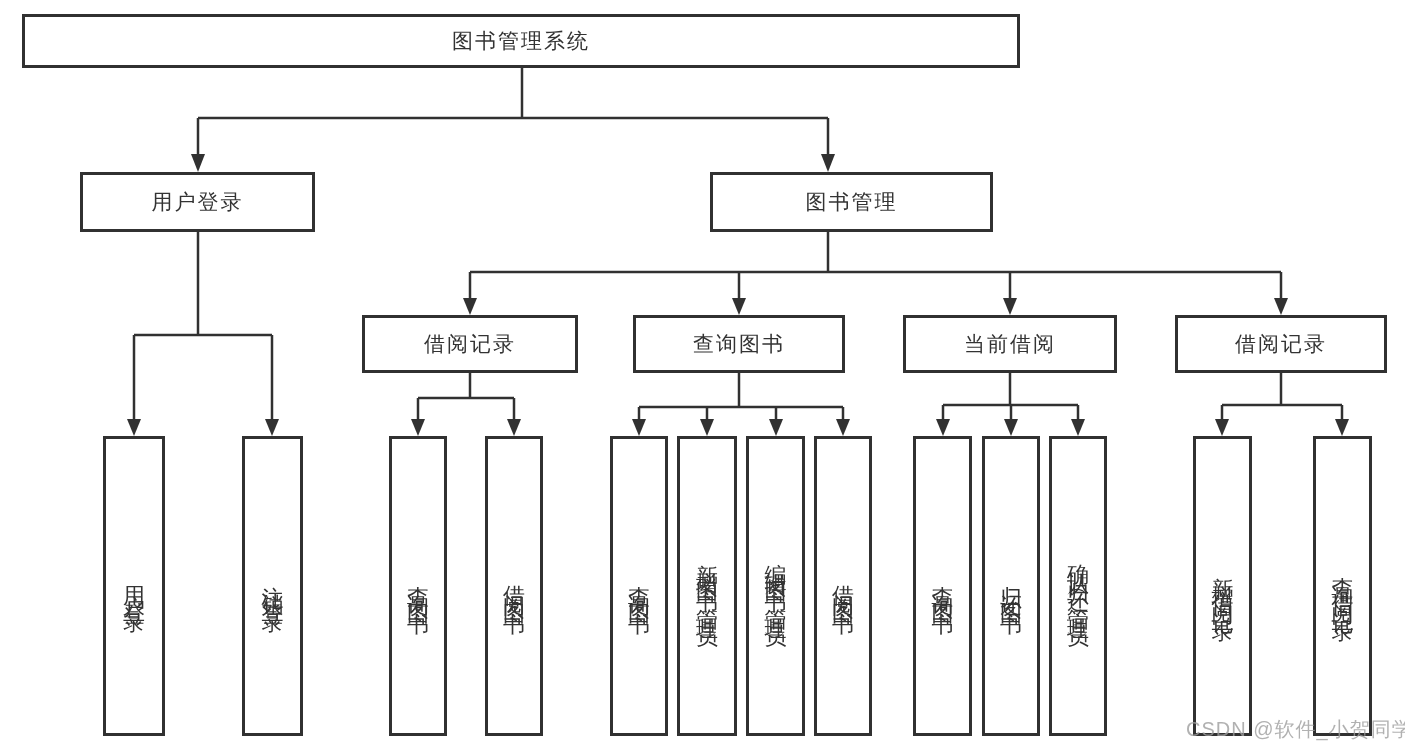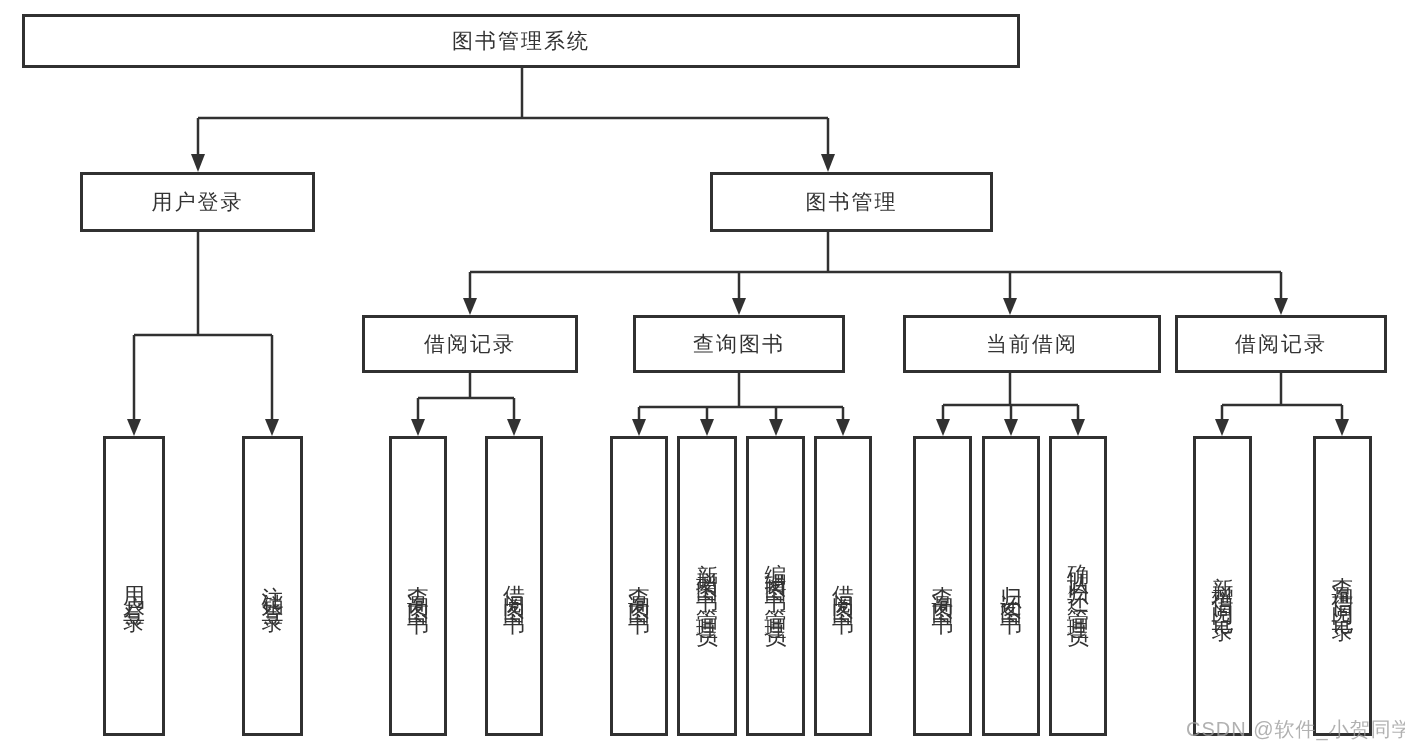--- a/index.html
+++ b/index.html
@@ -111,21 +111,21 @@
 <div class="box" style="left:710px;top:172px;width:283px;height:60px;">
   <span>图书管理</span>
 </div>
 
 <div class="box" style="left:362px;top:315px;width:216px;height:58px;">
   <span>借阅记录</span>
 </div>
 <div class="box" style="left:633px;top:315px;width:212px;height:58px;">
   <span>查询图书</span>
 </div>
-<div class="box" style="left:903px;top:315px;width:258px;height:58px;">
+<div class="box" style="left:903px;top:315px;width:214px;height:58px;">
   <span>当前借阅</span>
 </div>
 <div class="box" style="left:1175px;top:315px;width:212px;height:58px;">
   <span>借阅记录</span>
 </div>
 
 <div class="vbox" style="left:103px;top:436px;width:62px;height:300px;">
   <span>用户登录</span>
 </div>
 <div class="vbox" style="left:242px;top:436px;width:61px;height:300px;">

